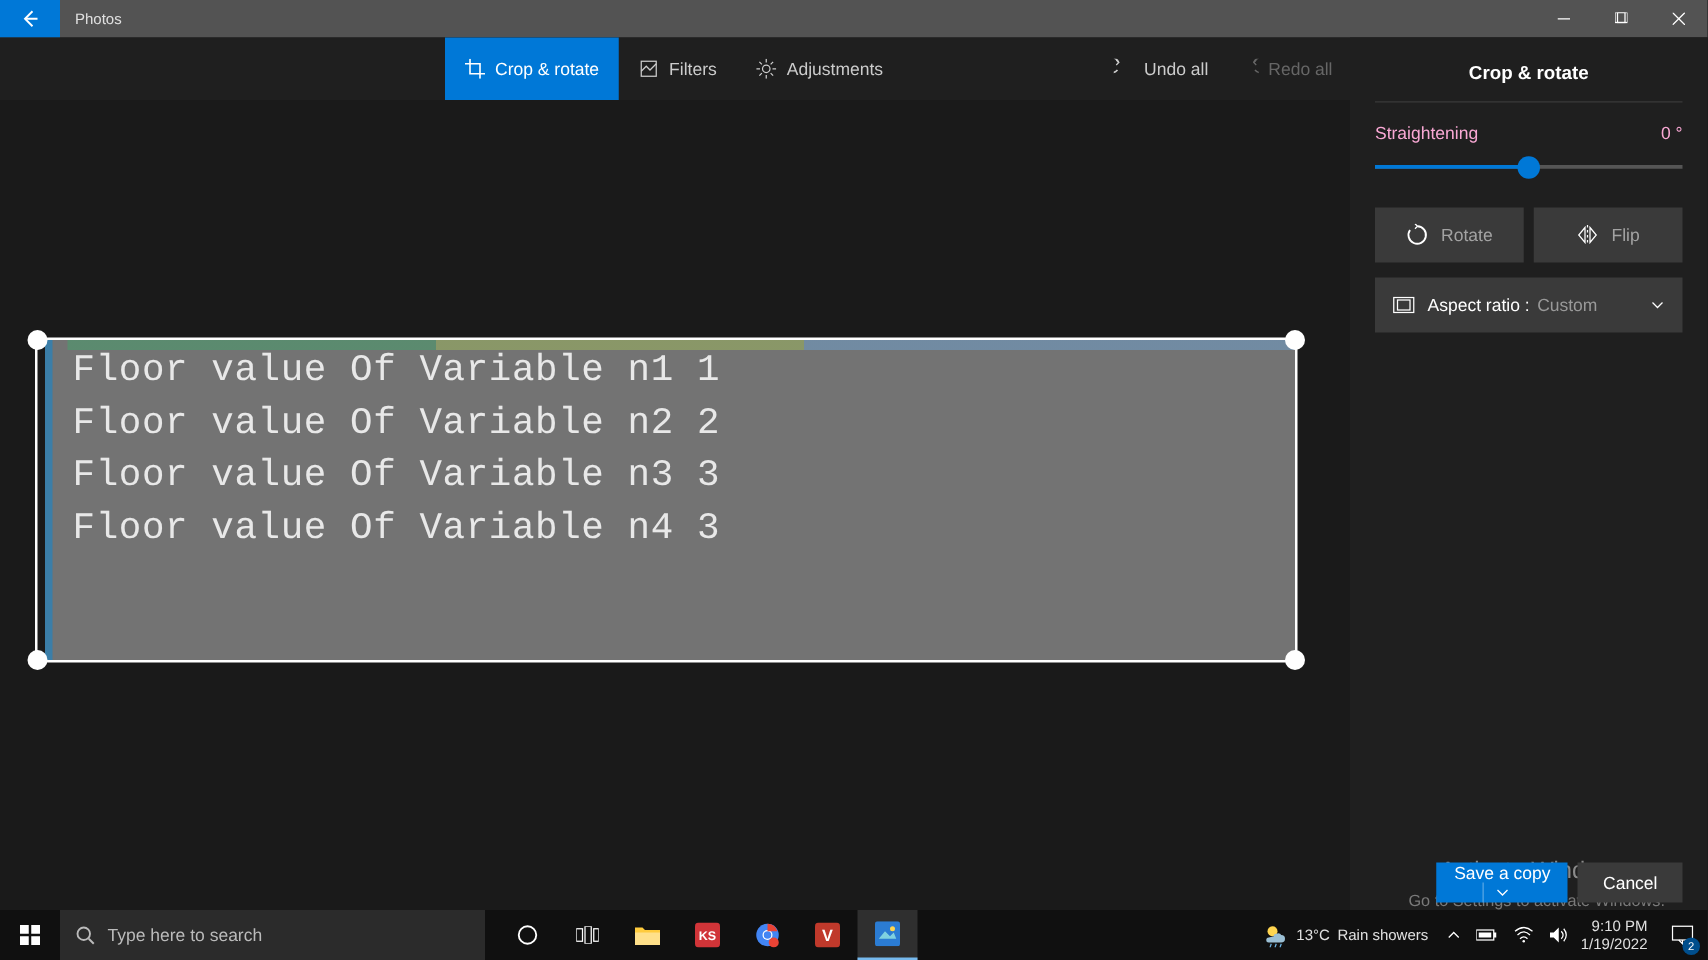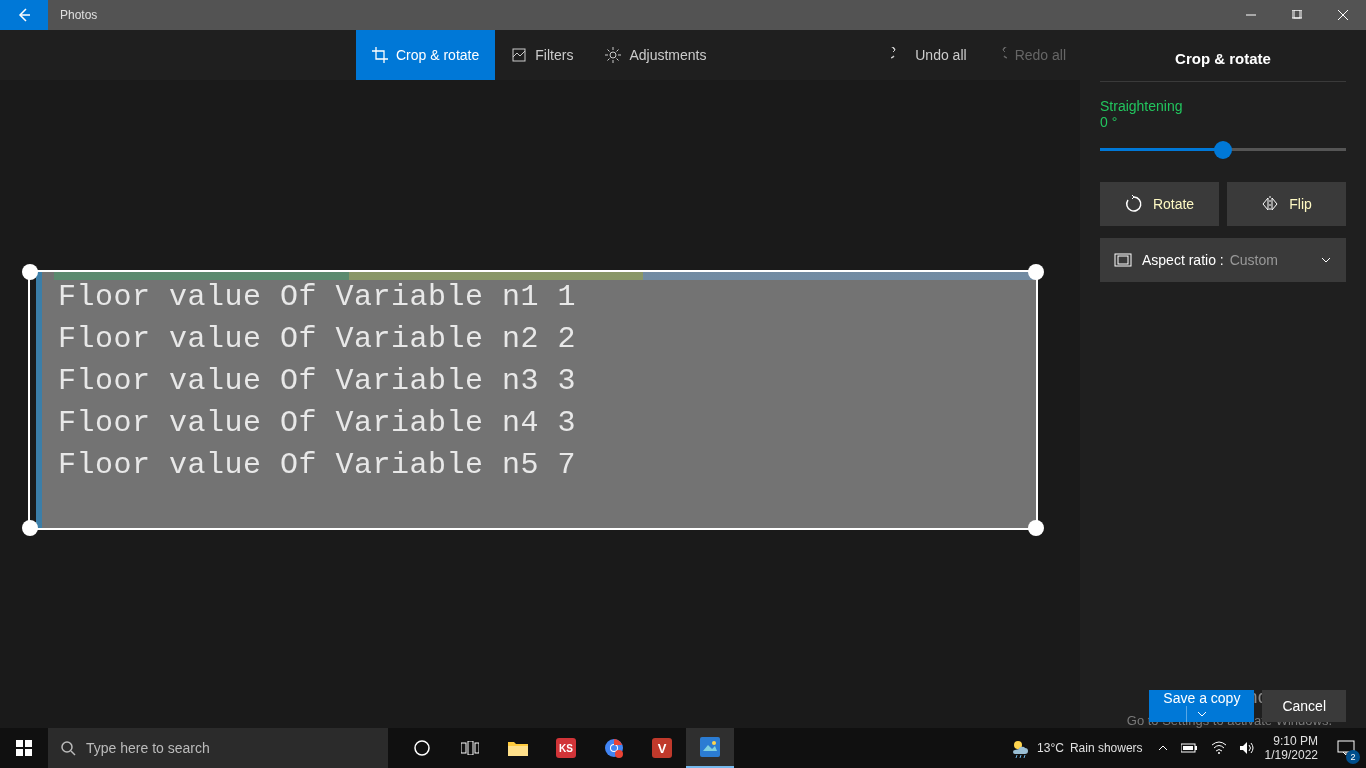--- a/index.html
+++ b/index.html
@@ -28,27 +28,27 @@
 .code-line { color: #e8e8e8; font-family: "Consolas","Courier New",monospace; font-size: 30px; line-height: 42px; font-weight: 500; letter-spacing: 0.5px; }
 .handle { position: absolute; width: 16px; height: 16px; background: #fff; border-radius: 50%; }
 .handle.tl { left: -8px; top: -8px; }
 .handle.tr { right: -8px; top: -8px; }
 .handle.bl { left: -8px; bottom: -8px; }
 .handle.br { right: -8px; bottom: -8px; }
 
 
 .side-panel { position: absolute; right: 0; top: 30px; width: 286px; bottom: 40px; background: #1f1f1f; padding: 12px 20px; }
 .panel-title { color: #fff; font-size: 15px; font-weight: 600; text-align: center; padding: 8px 0 14px; border-bottom: 1px solid #3a3a3a; }
-.straight-row { display: flex; justify-content: space-between; color: #22c55e; font-size: 14px; margin-top: 16px; flex-direction: column; }
+.straight-row { display: flex; justify-content: space-between; color: #f9a8d4; font-size: 14px; margin-top: 16px; }
 .slider { position: relative; height: 20px; margin-top: 10px; }
 .slider-track { position: absolute; left: 0; right: 0; top: 8px; height: 3px; background: #555; }
 .slider-fill { position: absolute; left: 0; width: 50%; top: 8px; height: 3px; background: #0078d7; }
 .slider-thumb { position: absolute; left: 50%; top: 1px; width: 18px; height: 18px; background: #0078d7; border-radius: 50%; transform: translateX(-50%); }
 .btn-row { display: flex; gap: 8px; margin-top: 22px; }
-.panel-btn { flex: 1; height: 44px; background: #3a3a3a; color: #fef9c3; display: flex; align-items: center; justify-content: center; gap: 10px; font-size: 14px; }
+.panel-btn { flex: 1; height: 44px; background: #3a3a3a; color: #a3a3a3; display: flex; align-items: center; justify-content: center; gap: 10px; font-size: 14px; }
 .aspect-btn { height: 44px; background: #3a3a3a; color: #fff; display: flex; align-items: center; padding: 0 14px; margin-top: 12px; font-size: 14px; position: relative; }
 .aspect-val { color: #999; margin-left: 6px; }
 .aspect-chev { position: absolute; right: 14px; }
 .reset-btn { height: 44px; background: #3a3a3a; color: #fff; display: flex; align-items: center; justify-content: center; gap: 10px; margin-top: 12px; font-size: 14px; }
 
 
 .watermark { position: absolute; right: 64px; bottom: 60px; color: #8a8a8a; font-size: 19px; }
 .watermark-sub { position: absolute; right: 34px; bottom: 40px; color: #7a7a7a; font-size: 13px; }
 
 
@@ -145,21 +145,20 @@
 </div>
 
 <div class="edit-area">
   <div class="crop-frame">
     <div class="crop-image">
       <div class="top-smear"></div>
       <div class="code-line">Floor value Of Variable n1 1</div>
       <div class="code-line">Floor value Of Variable n2 2</div>
       <div class="code-line">Floor value Of Variable n3 3</div>
       <div class="code-line">Floor value Of Variable n4 3</div>
-      <div class="code-line">Floor value Of Variable n5 7</div>
     </div>
     <div class="handle tl"></div>
     <div class="handle tr"></div>
     <div class="handle bl"></div>
     <div class="handle br"></div>
   </div>
 </div>
 
 <div class="side-panel">
   <div class="panel-title">Crop &amp; rotate</div>

